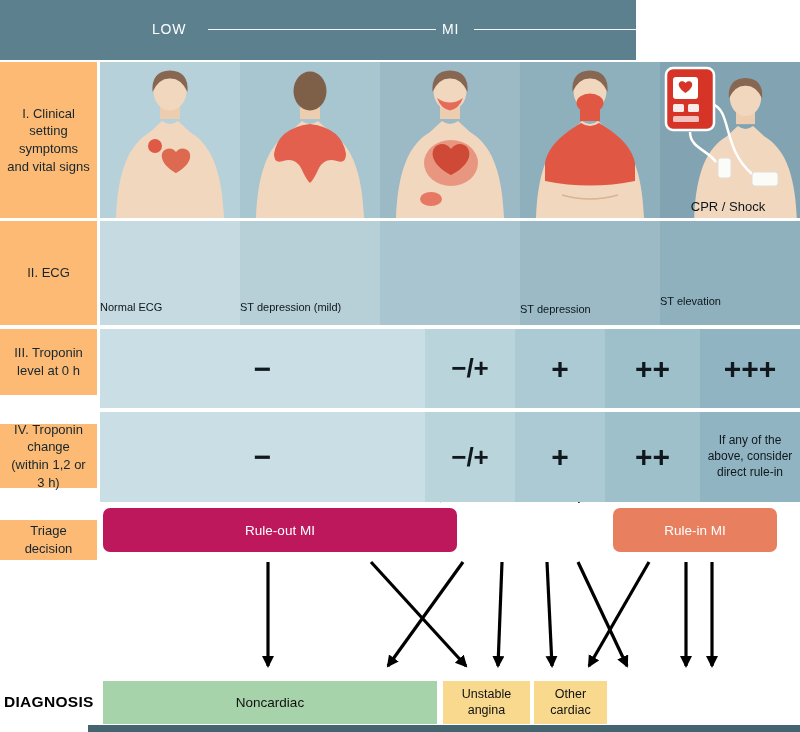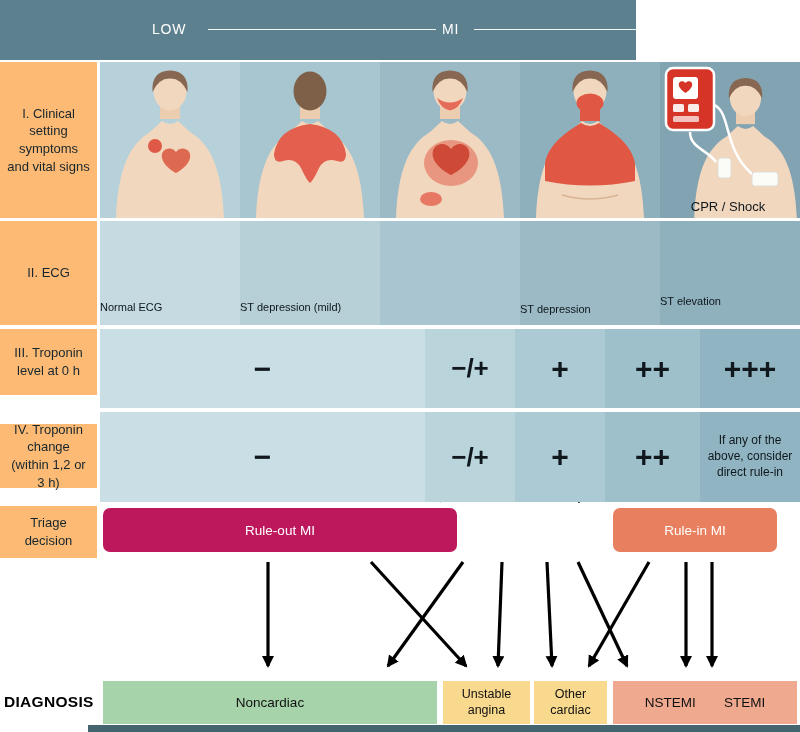--- a/index.html
+++ b/index.html
@@ -179,21 +179,21 @@
   <div class="abs zone flexc" style="left:515px;top:412px;width:90px;height:90px;background:#accad3">
     <span class="sym">+</span>
   </div>
   <div class="abs zone flexc" style="left:605px;top:412px;width:95px;height:90px;background:#9ec0cb">
     <span class="sym">++</span>
   </div>
   <div class="abs zone flexc" style="left:700px;top:412px;width:100px;height:90px;background:#90b4c1">
     <span class="note">If any of the above, consider direct rule-in</span>
   </div>
 
-  <div class="abs rowlabel flexc" style="top:506px;height:52px">Triage decision</div>
+  <div class="abs rowlabel flexc" style="top:520px;height:40px">Triage decision</div>
   <div class="abs tbtn flexc" style="left:103px;width:354px;background:#be185d">Rule-out MI</div>
   <div class="abs tbtn flexc" style="left:613px;width:164px;background:#e8805f">Rule-in MI</div>
 
   <svg class="abs" style="left:0;top:556px" width="800" height="126" viewBox="0 0 800 126">
     <defs>
       <marker id="ah" markerWidth="14" markerHeight="14" refX="10" refY="6" orient="auto" markerUnits="userSpaceOnUse">
         <path d="M0,0 L12,6 L0,12 Z" fill="#000"></path>
       </marker>
     </defs>
     <g stroke="#000" stroke-width="3.2">
@@ -206,20 +206,16 @@
       <line x1="649" y1="6" x2="589" y2="110" marker-end="url(#ah)"></line>
       <line x1="686" y1="6" x2="686" y2="110" marker-end="url(#ah)"></line>
       <line x1="712" y1="6" x2="712" y2="110" marker-end="url(#ah)"></line>
     </g>
   </svg>
 
   <div class="abs diagnosis-label" style="left:4px;top:693px">DIAGNOSIS</div>
   <div class="abs dbox flexc" style="left:103px;width:334px;background:#a6d3a9">Noncardiac</div>
   <div class="abs dbox dbox2 flexc" style="left:443px;width:87px;background:#f8d98e">Unstable angina</div>
   <div class="abs dbox dbox2 flexc" style="left:534px;width:73px;background:#f8d98e">Other cardiac</div>
-  <div class="abs dbox flexc" style="left:613px;width:184px;background:#efa98f;gap:28px">
-    <span>NSTEMI</span>
-    <span>STEMI</span>
-  </div>
 
   <div class="abs" style="left:88px;top:725px;width:712px;height:7px;background:#44646f"></div>
 
 </div>
 
 </body></html>

